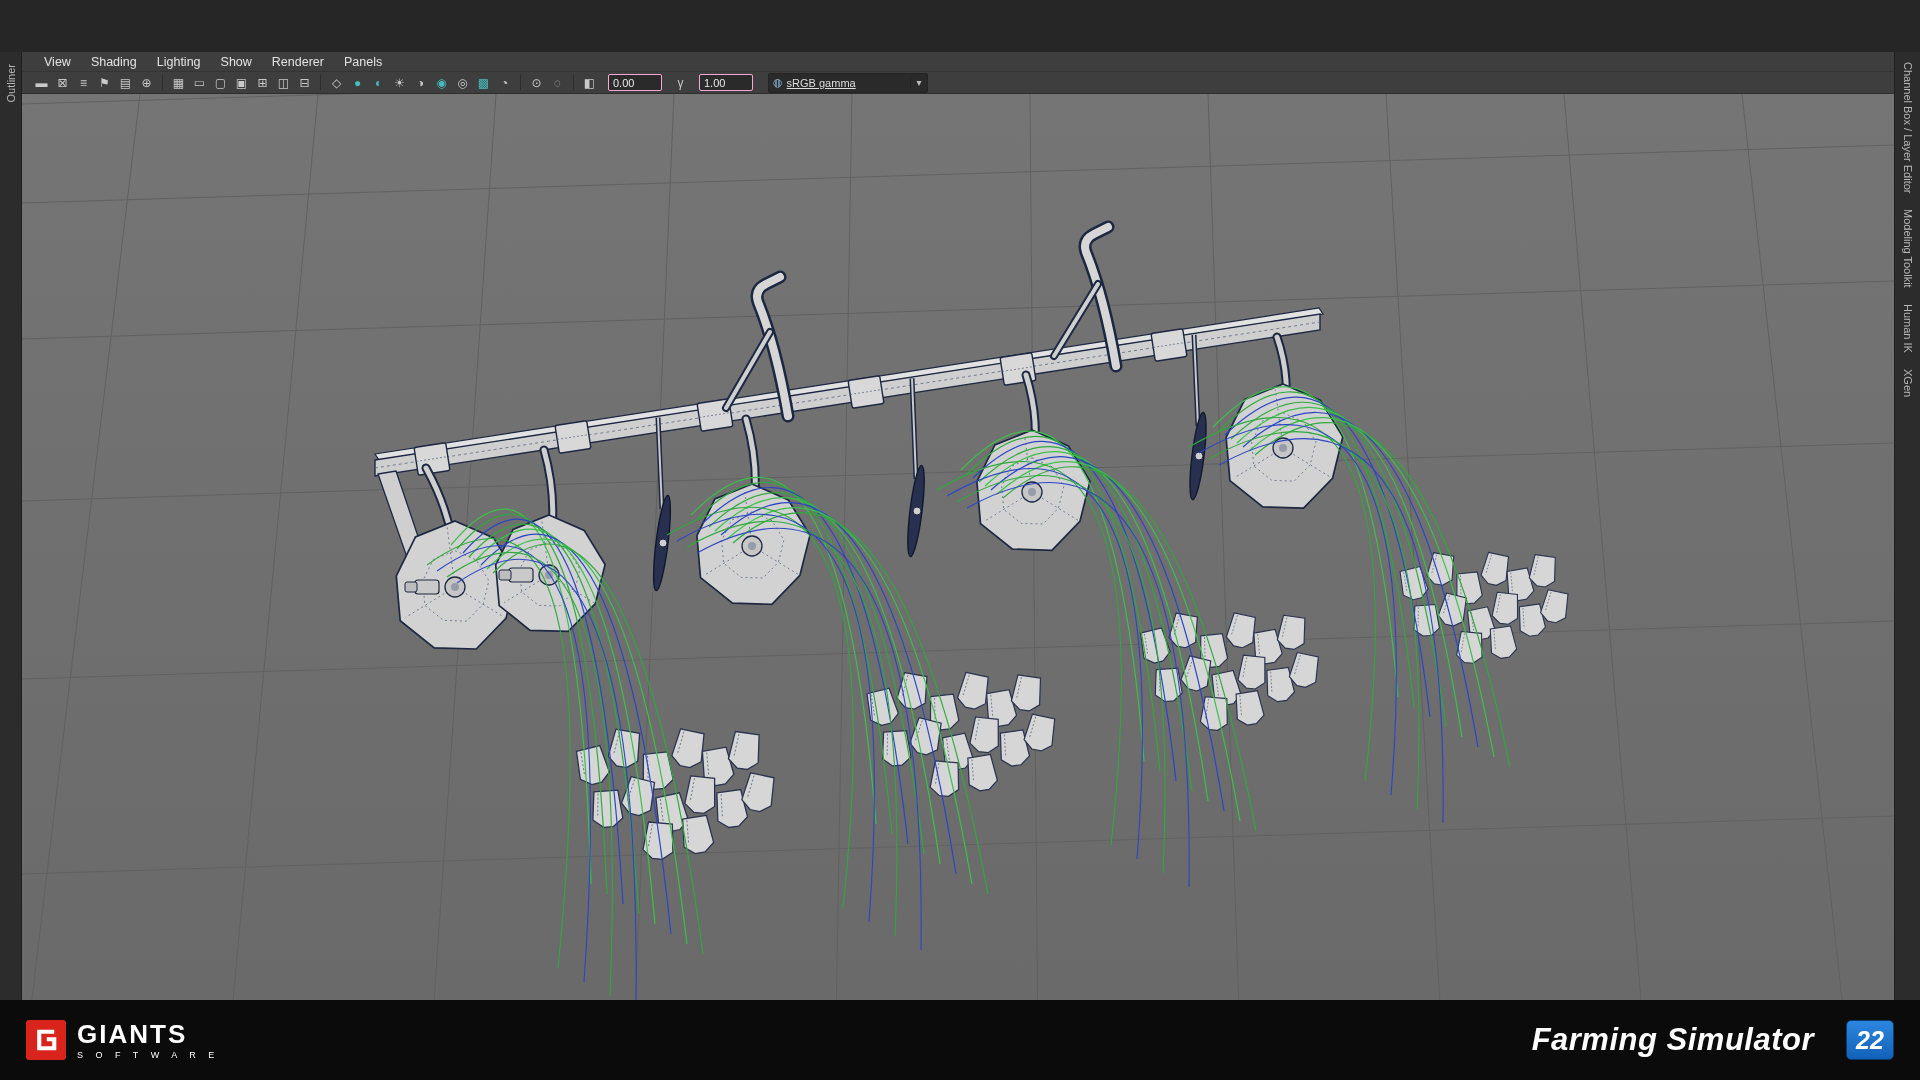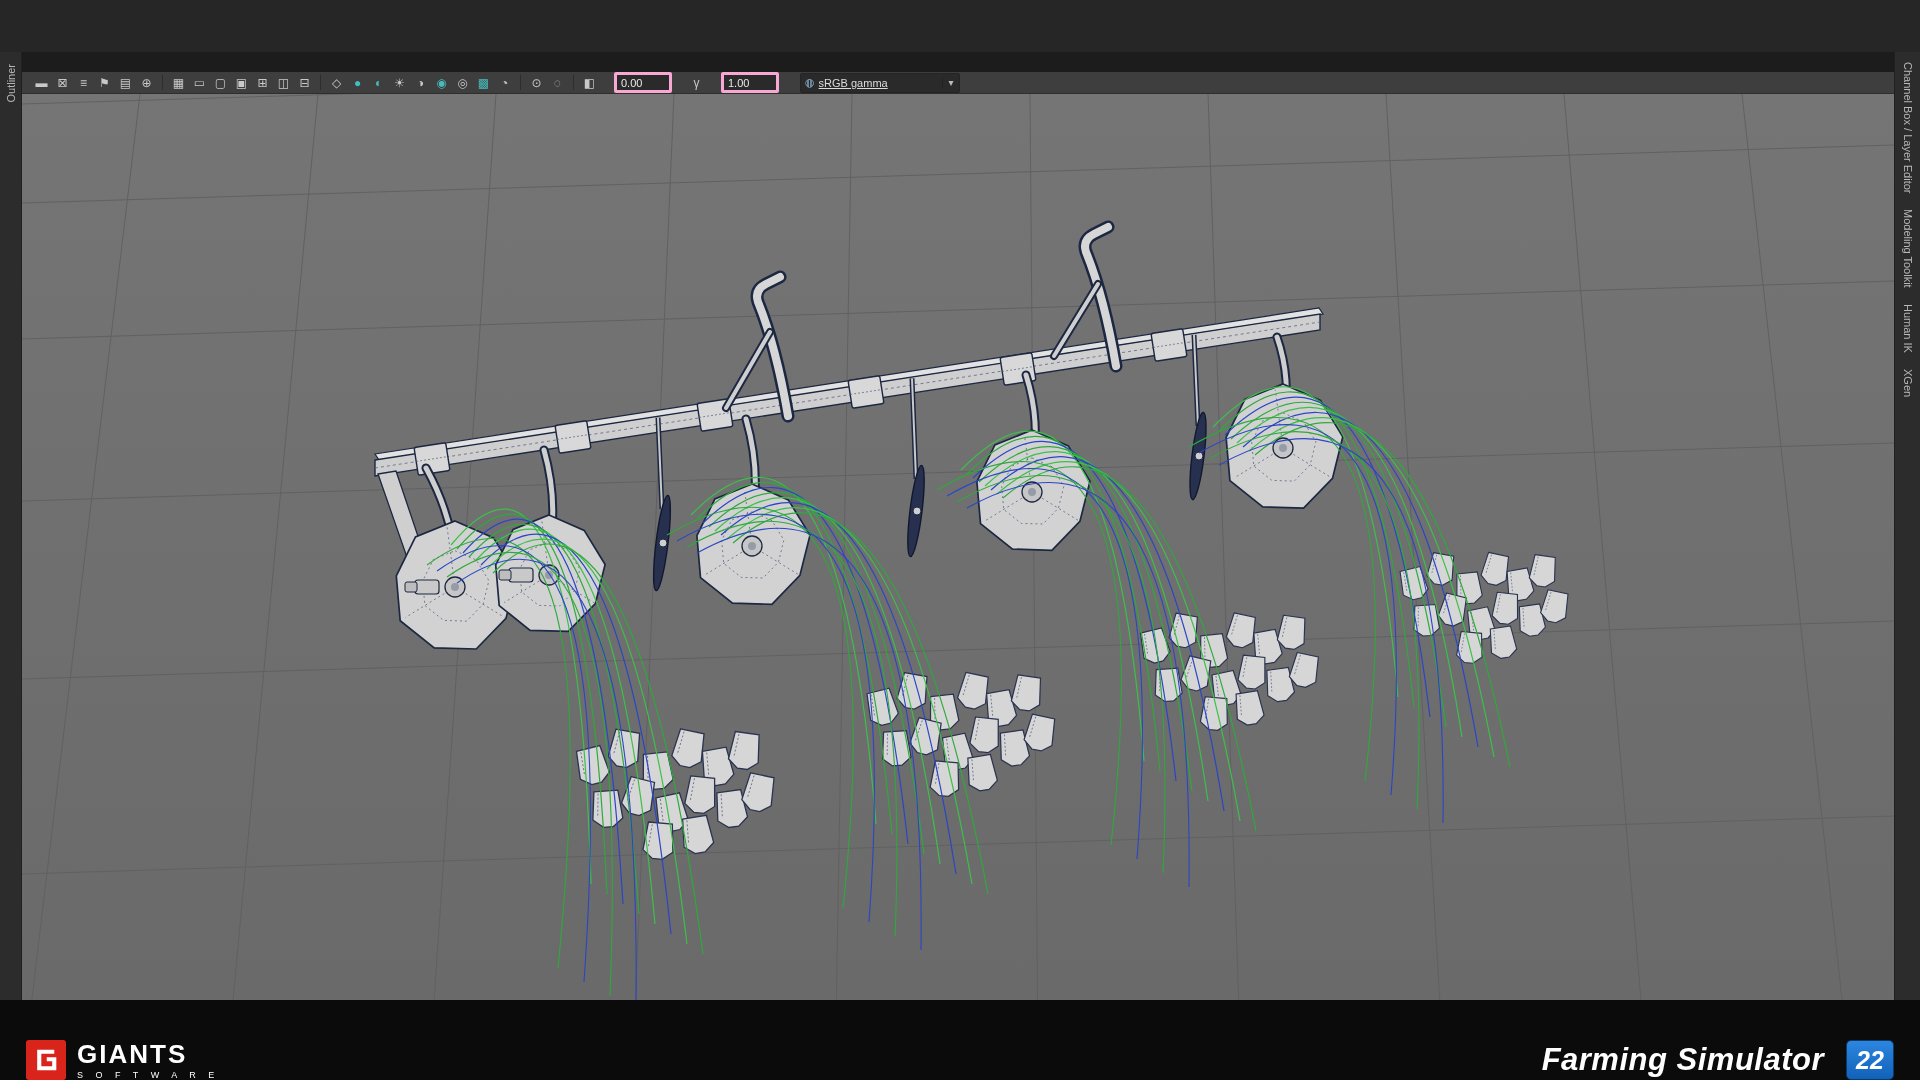--- a/index.html
+++ b/index.html
@@ -17,40 +17,40 @@
   .menu-bar{position:absolute;left:22px;top:52px;width:1872px;height:20px;background:#3e3e3e;
     display:flex;align-items:center;gap:4px;padding-left:14px;box-sizing:border-box;border-bottom:1px solid #343434;}
   .menu-item{font-size:12.5px;color:#e2e2e2;padding:1px 8px;border-radius:2px;cursor:default;}
 
   .toolbar{position:absolute;left:22px;top:72px;width:1872px;height:22px;background:#3e3e3e;
     display:flex;align-items:center;gap:2px;padding-left:10px;box-sizing:border-box;border-bottom:1px solid #2e2e2e;}
   .tb-icon{display:inline-flex;align-items:center;justify-content:center;width:19px;height:18px;
     font-size:12px;color:#c9c9c9;border-radius:2px;cursor:default;}
   .tb-icon.teal{color:#46bdbd;}
   .tb-sep{width:1px;height:15px;background:#2d2d2d;margin:0 4px;}
-  .tb-field{width:44px;height:15px;background:#2a2a2a;border:3px solid #f9a8d4;color:#e8e8e8;
-    font-size:11px;font-family:"Liberation Sans","DejaVu Sans",sans-serif;padding:0 4px;margin:0 13px;border-radius:2px;}
+  .tb-field{width:44px;height:15px;background:#2a2a2a;border:1px solid #f9a8d4;color:#e8e8e8;
+    font-size:11px;font-family:"Liberation Sans","DejaVu Sans",sans-serif;padding:0 4px;margin:0 7px;border-radius:2px;}
   .tb-dropdown{display:flex;align-items:center;height:18px;width:158px;background:#2a2a2a;border:1px solid #242424;
     border-radius:2px;margin-left:6px;cursor:default;}
   .cm-ball{font-size:11px;color:#8fb8d8;padding:0 4px;}
   .dd-text{flex:1;font-size:11px;color:#dddddd;text-decoration:underline;}
   .dd-arrow{width:16px;text-align:center;font-size:10px;color:#bbbbbb;border-left:1px solid #222;}
 
   .viewport{position:absolute;left:22px;top:94px;width:1872px;height:906px;
     background:linear-gradient(#757575,#6a6a6a);overflow:hidden;}
   .viewport svg{display:block;}
 
   .footer{position:absolute;left:0;top:1000px;width:1920px;height:80px;background:#0b0b0b;
-    display:flex;align-items:flex-end;justify-content:space-between;padding:0 26px;box-sizing:border-box;}
+    display:flex;align-items:center;justify-content:space-between;padding:0 26px;box-sizing:border-box;}
   .giants{display:flex;align-items:center;gap:11px;}
   .giants-box{width:40px;height:40px;background:#d8241b;border-radius:3px;display:flex;align-items:center;justify-content:center;}
   .giants-text{display:flex;flex-direction:column;line-height:1;}
   .giants-name{font-size:26px;font-weight:bold;color:#ffffff;letter-spacing:2px;}
   .giants-sub{font-size:9px;color:#ffffff;letter-spacing:5px;margin-top:4px;}
-  .fslogo{display:flex;align-items:center;gap:10px;}
+  .fslogo{display:flex;align-items:center;gap:20px;}
   .fs-title{font-size:31px;font-weight:bold;font-style:italic;color:#ffffff;letter-spacing:0.5px;}
   .fs-badge{width:46px;height:38px;background:linear-gradient(#2c86e0,#1261b8);border:1px solid #0b3a6b;border-radius:5px;
     display:flex;align-items:center;justify-content:center;font-size:25px;font-weight:bold;font-style:italic;color:#fff;margin-left:12px;}
 </style>
 </head>
 <body>
 
 <div class="app">
 
   <div class="top-strip"></div>
@@ -59,20 +59,28 @@
     <span class="vtab flip">Outliner</span>
   </div>
 
   <div class="right-strip" id="right-tabs">
       <span class="vtab">Channel Box / Layer Editor</span>
       <span class="vtab">Modeling Toolkit</span>
       <span class="vtab">Human IK</span>
       <span class="vtab">XGen</span>
     </div>
 
+  <div class="menu-bar" id="menu-items">
+      <span class="menu-item">View</span>
+      <span class="menu-item">Shading</span>
+      <span class="menu-item">Lighting</span>
+      <span class="menu-item">Show</span>
+      <span class="menu-item">Renderer</span>
+      <span class="menu-item">Panels</span>
+    </div>
 
   <div class="toolbar">
     <span id="tb-icons" style="display:flex;align-items:center;gap:2px;">
         <span class="tb-icon">▬</span>
         <span class="tb-icon">⊠</span>
         <span class="tb-icon">≡</span>
         <span class="tb-icon">⚑</span>
         <span class="tb-icon">▤</span>
         <span class="tb-icon">⊕</span>
         <span class="tb-sep"></span>

